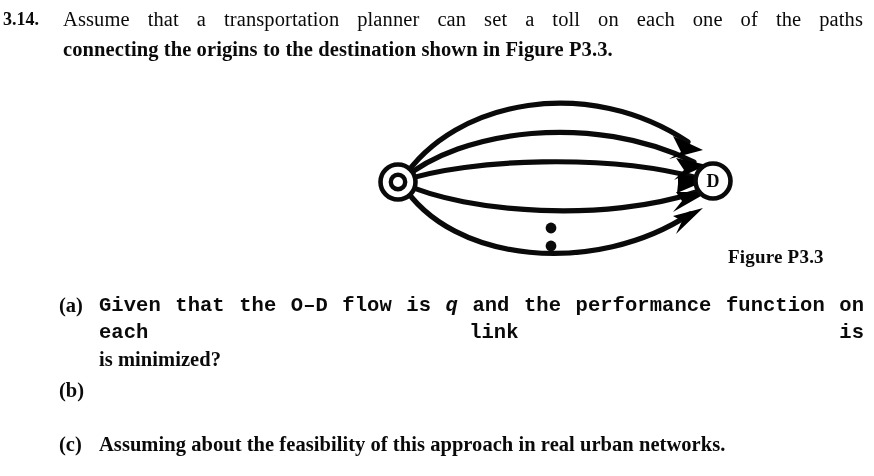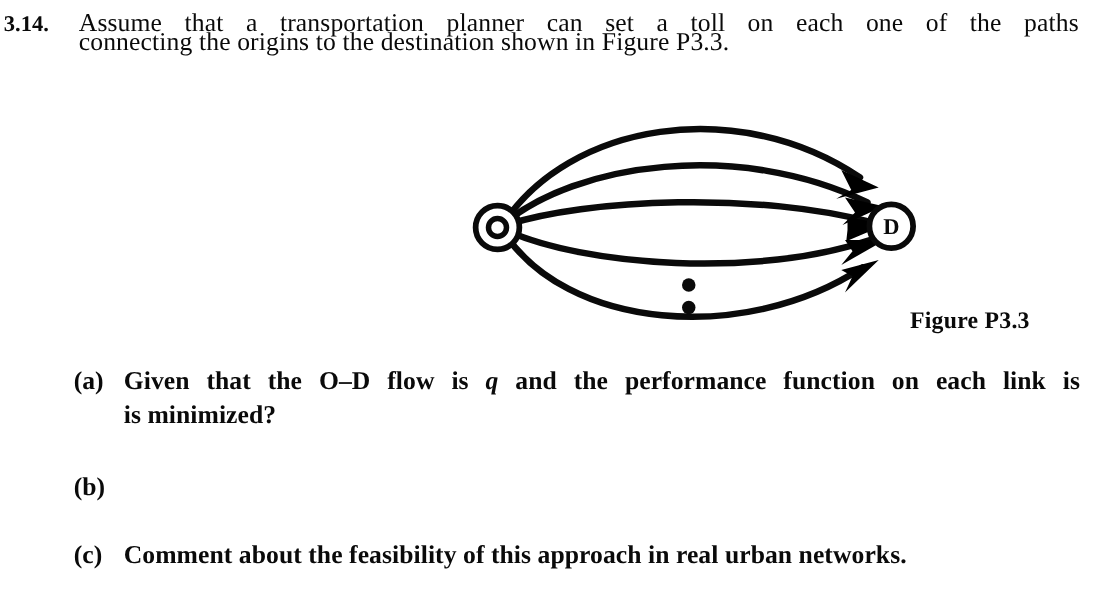--- a/index.html
+++ b/index.html
@@ -44,22 +44,22 @@
     left: 63px;
     top: 4px;
     width: 800px;
     text-align: justify;
     text-align-last: justify;
     white-space: normal;
     font-weight: 400;
   }
   #problem-line-2 {
     left: 63px;
-    top: 19px;
-    font-weight: 400;
+    top: 34px;
+    font-weight: 700;
   }
 
   
   #figure-area {
     position: absolute;
     left: 0px;
     top: 62px;
     width: 874px;
     height: 222px;
   }
@@ -106,20 +106,21 @@
     font-size: 20.5px;
     line-height: 27px;
     font-weight: 700;
     letter-spacing: 0.05px;
   }
   .sub-body .just {
     display: block;
     text-align: justify;
     text-align-last: justify;
     white-space: normal;
+    font-family: Liberation Mono, monospace;
   }
   .sub-body .last {
     display: block;
     white-space: nowrap;
     text-align-last: left;
   }
   .sub-body .plain {
     display: block;
     white-space: nowrap;
   }
@@ -188,17 +189,17 @@
 
   <div class="sub-item" id="sub-b">
     <span class="sub-label">(b)</span>
     <div class="sub-body">
     </div>
   </div>
 
   <div class="sub-item" id="sub-c">
     <span class="sub-label">(c)</span>
     <div class="sub-body">
-      <span class="plain">Comment about the feasibility of this approach in real urban networks.</span>
+      <span class="plain">Assuming about the feasibility of this approach in real urban networks.</span>
     </div>
   </div>
 
 </div>
 
 </body></html>

